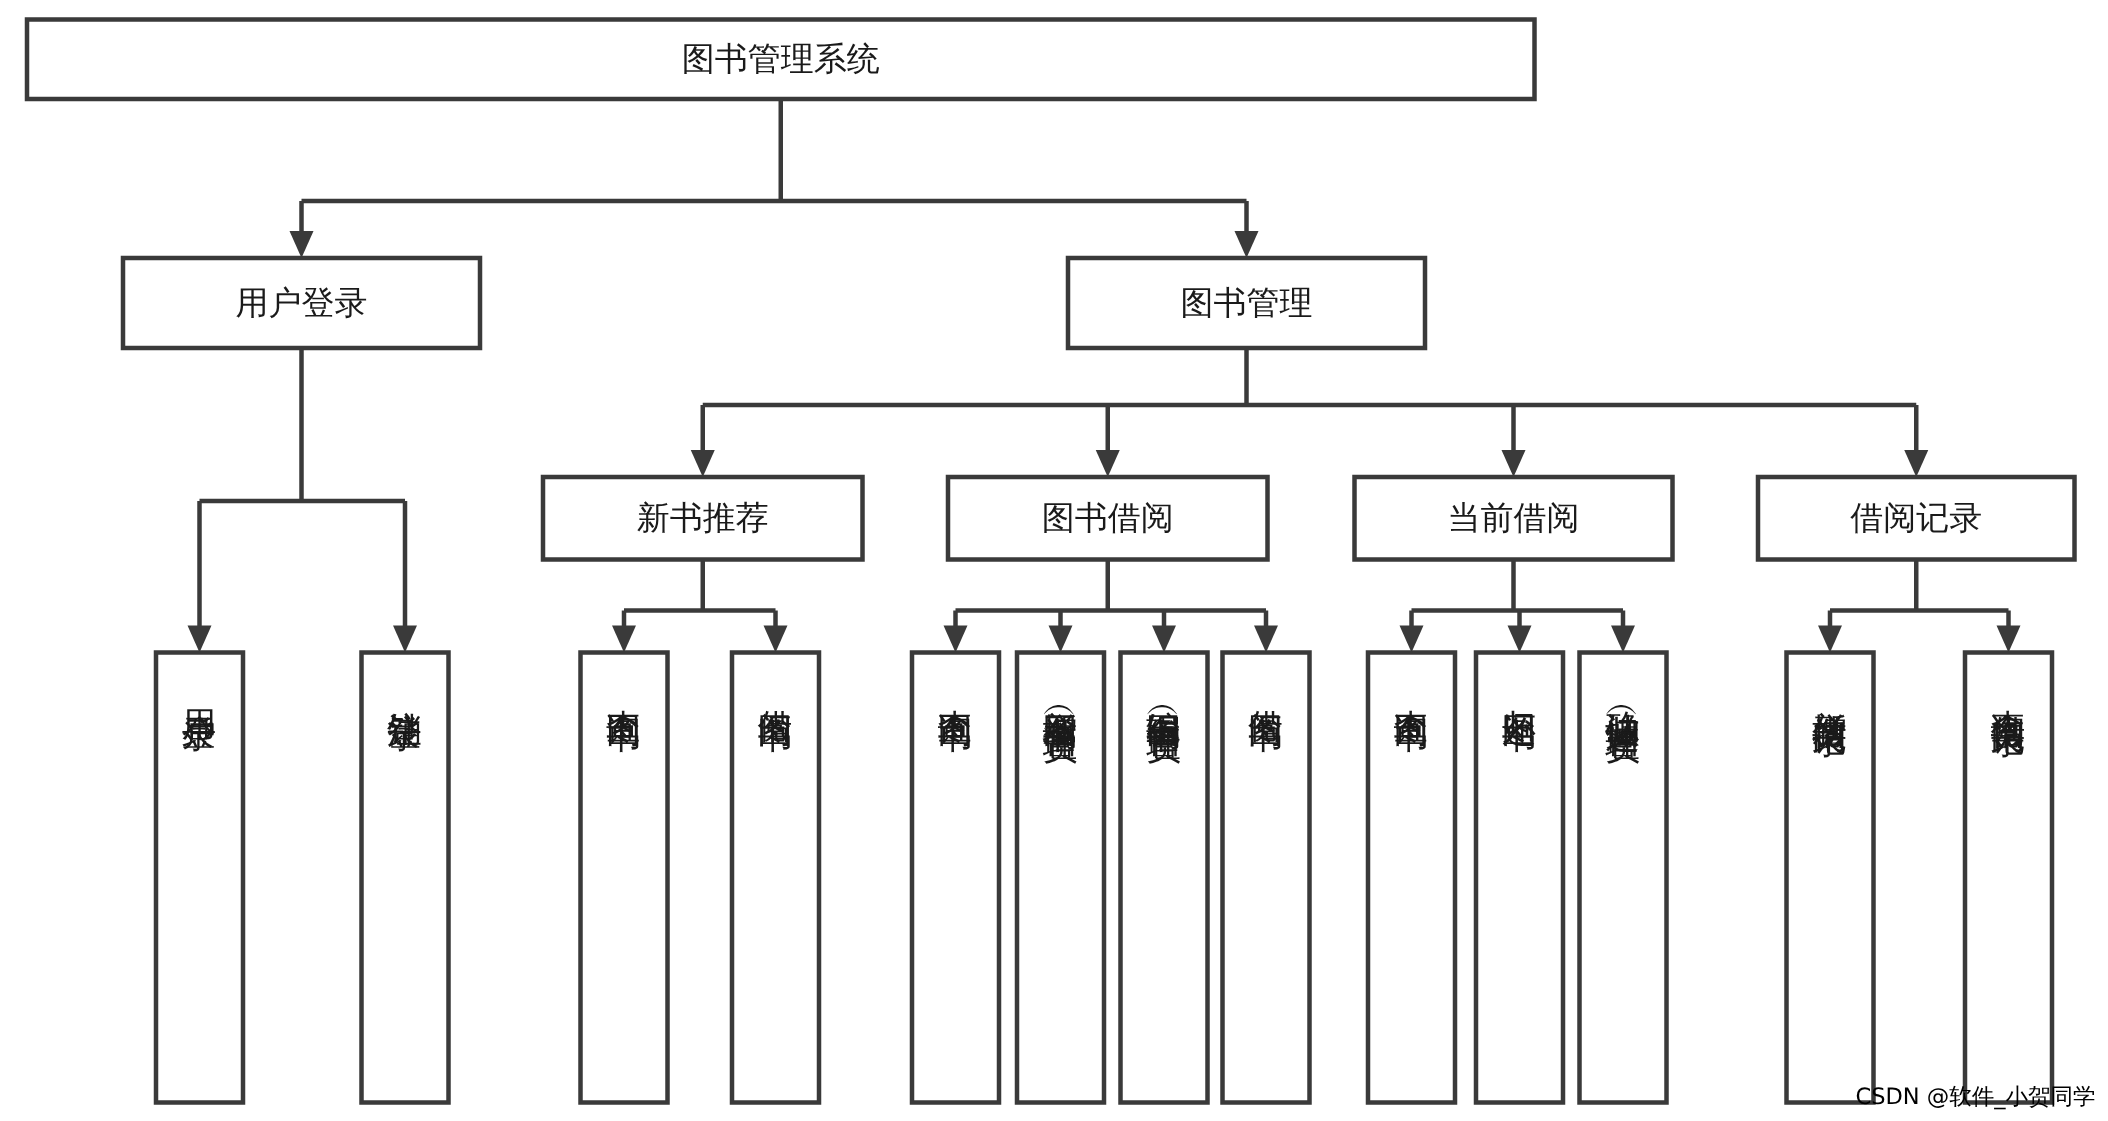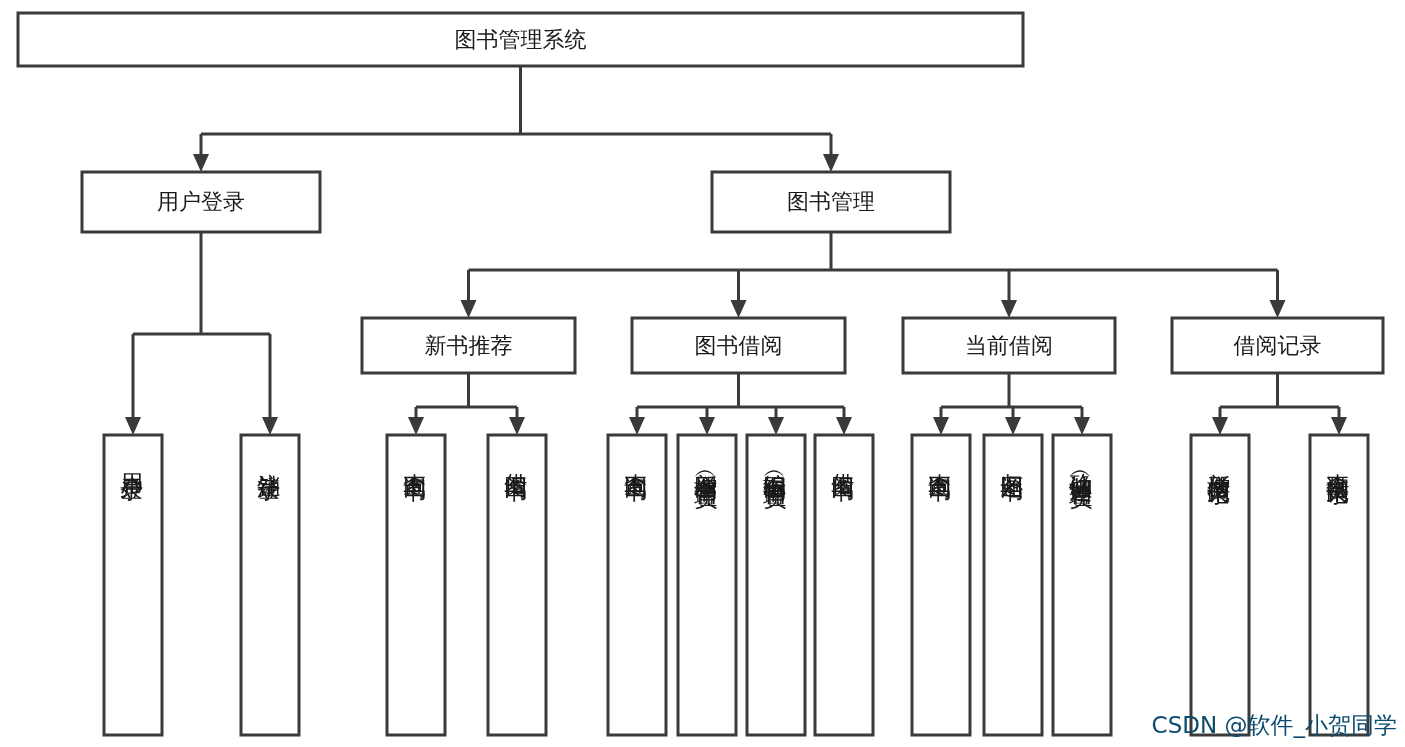--- a/index.html
+++ b/index.html
@@ -4,21 +4,21 @@
 <style>
   html,body{margin:0;padding:0;background:#ffffff;}
   body{width:1405px;height:747px;font-family:"Liberation Sans","DejaVu Sans",sans-serif;overflow:hidden;}
   #diagram-root{position:relative;width:1405px;height:747px;background:#fff;}
   svg.flow{position:absolute;left:0;top:0;width:1405px;height:747px;}
   .node-rect{fill:#ffffff;stroke:#3a3a3a;stroke-width:3;}
   .edge{stroke:#3a3a3a;stroke-width:3;fill:none;}
   .arrow-head{fill:#3a3a3a;}
   .node-label-h{font-family:"DejaVu Sans","Liberation Sans",sans-serif;font-size:22px;fill:#1a1a1a;text-anchor:middle;dominant-baseline:middle;}
   .vlabel{position:absolute;writing-mode:vertical-rl;text-orientation:upright;font-family:"DejaVu Sans","Liberation Sans",sans-serif;font-size:23px;color:#1a1a1a;line-height:1.05;letter-spacing:2px;white-space:nowrap;}
-  #watermark{position:absolute;right:8px;bottom:6px;font-family:"DejaVu Sans","Liberation Sans",sans-serif;font-size:23px;color:#0c4a6e;white-space:nowrap;}
+  #watermark{position:absolute;right:8px;bottom:6px;font-family:"DejaVu Sans","Liberation Sans",sans-serif;font-size:15px;color:#000000;white-space:nowrap;}
 </style>
 </head>
 <body>
 
 <div id="diagram-root">
 
   <svg class="flow" viewBox="0 0 1405 747">
     <defs>
       <marker id="arrow" viewBox="0 0 10 10" refX="9" refY="5" markerWidth="7" markerHeight="7" orient="auto-start-reverse">
         <path d="M 0 0 L 10 5 L 0 10 z" class="arrow-head"></path>

